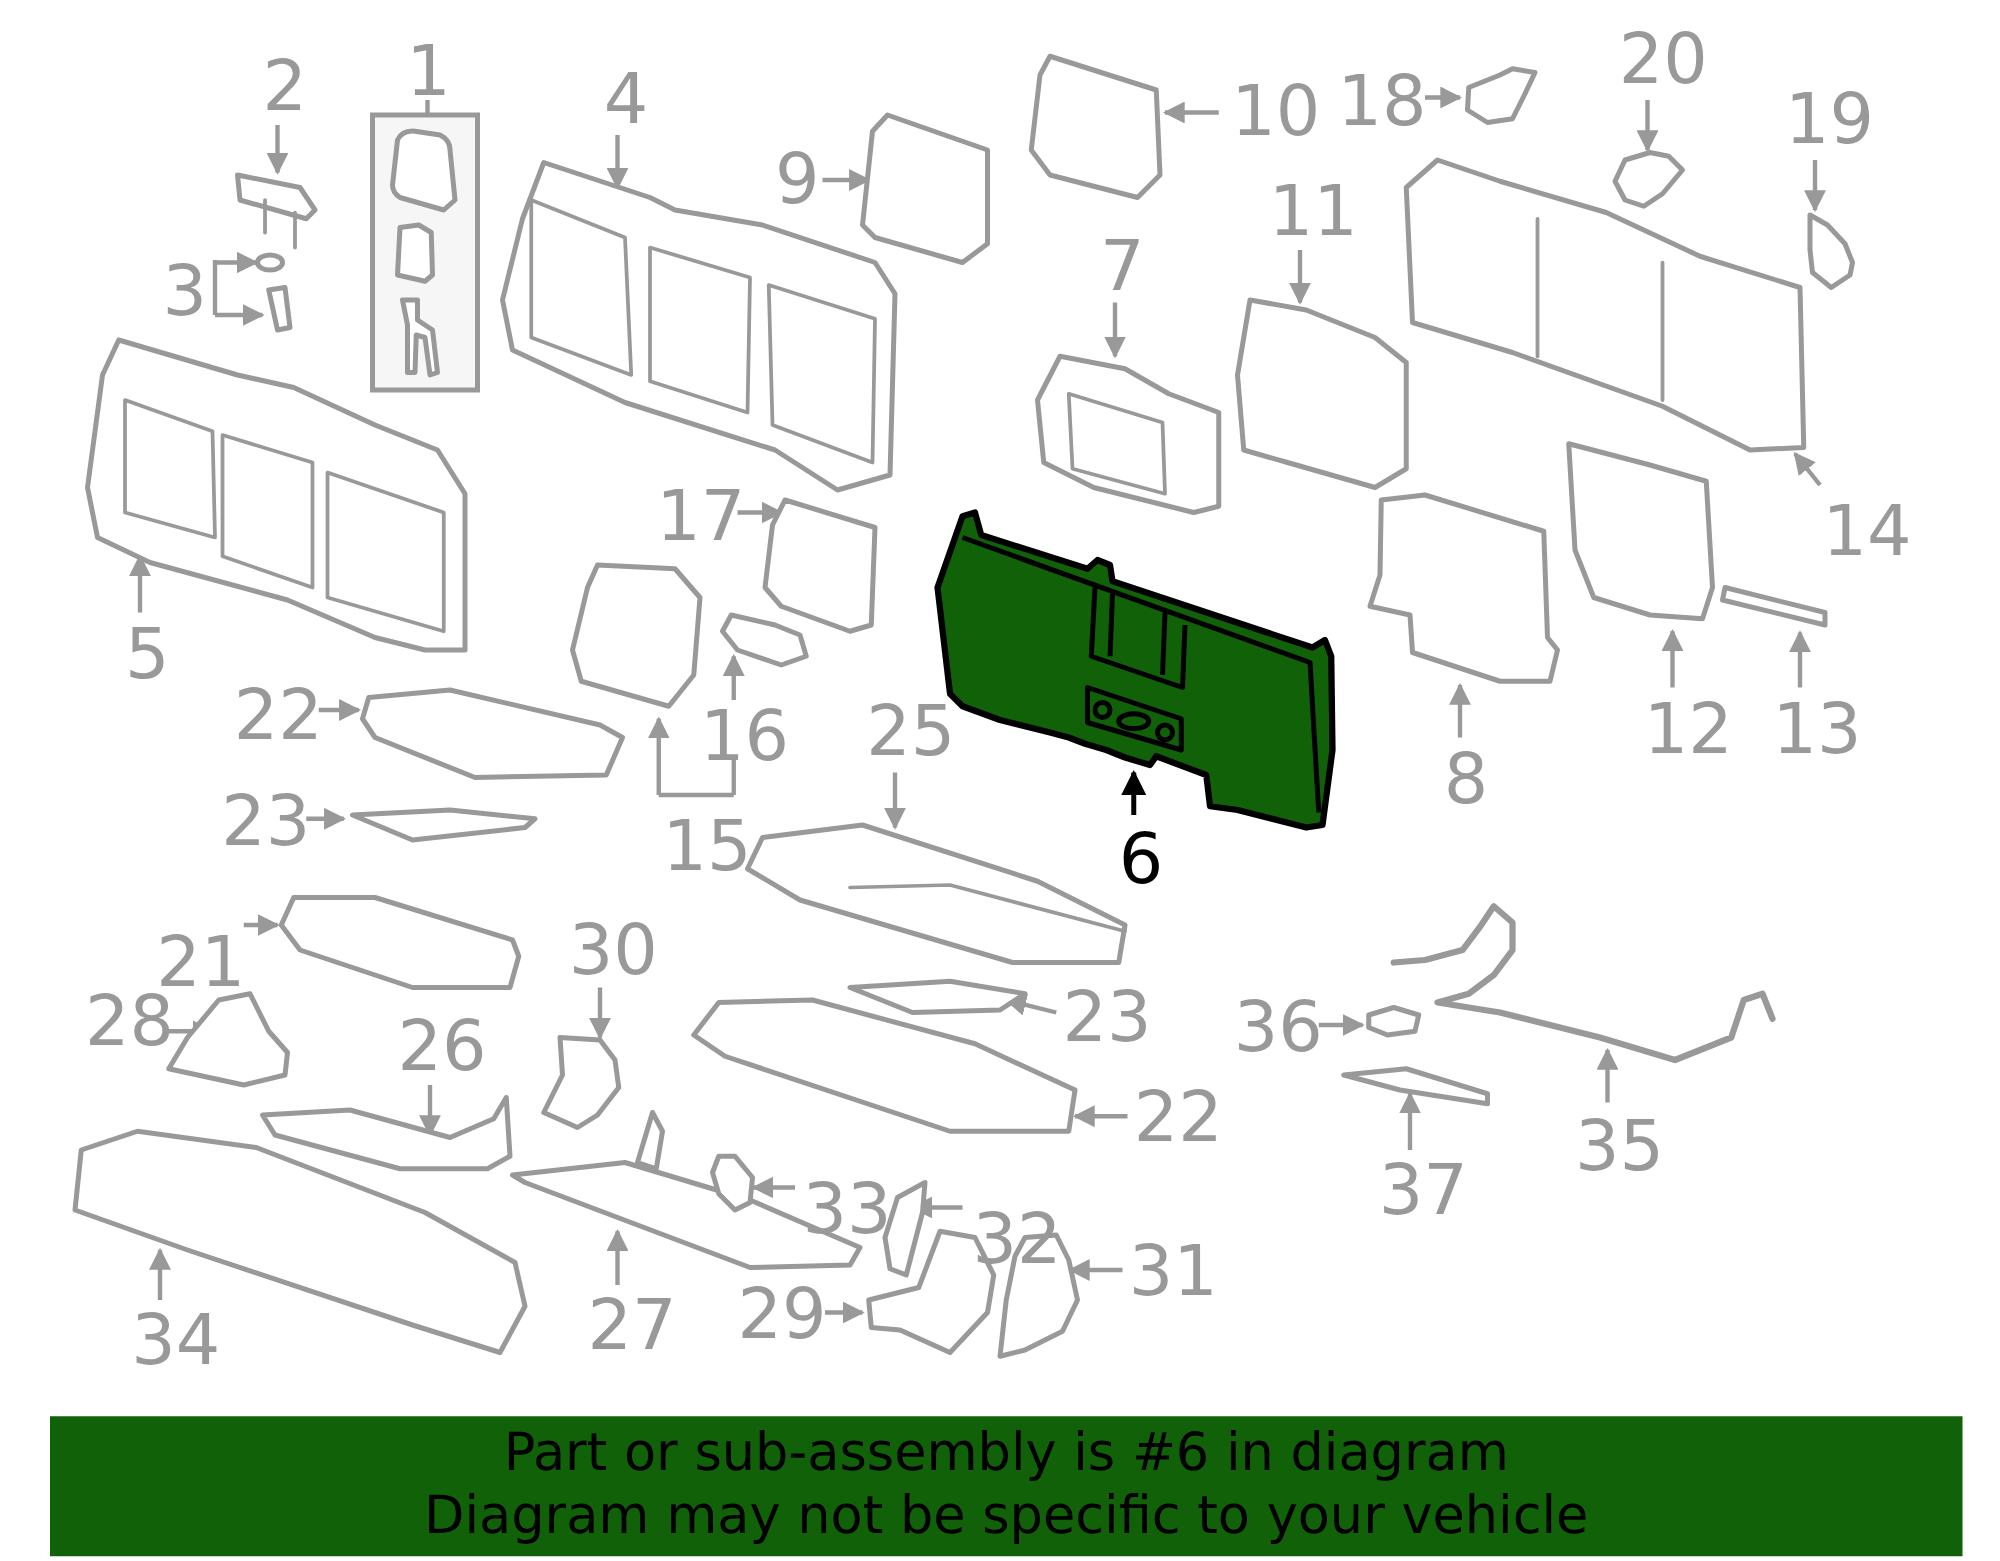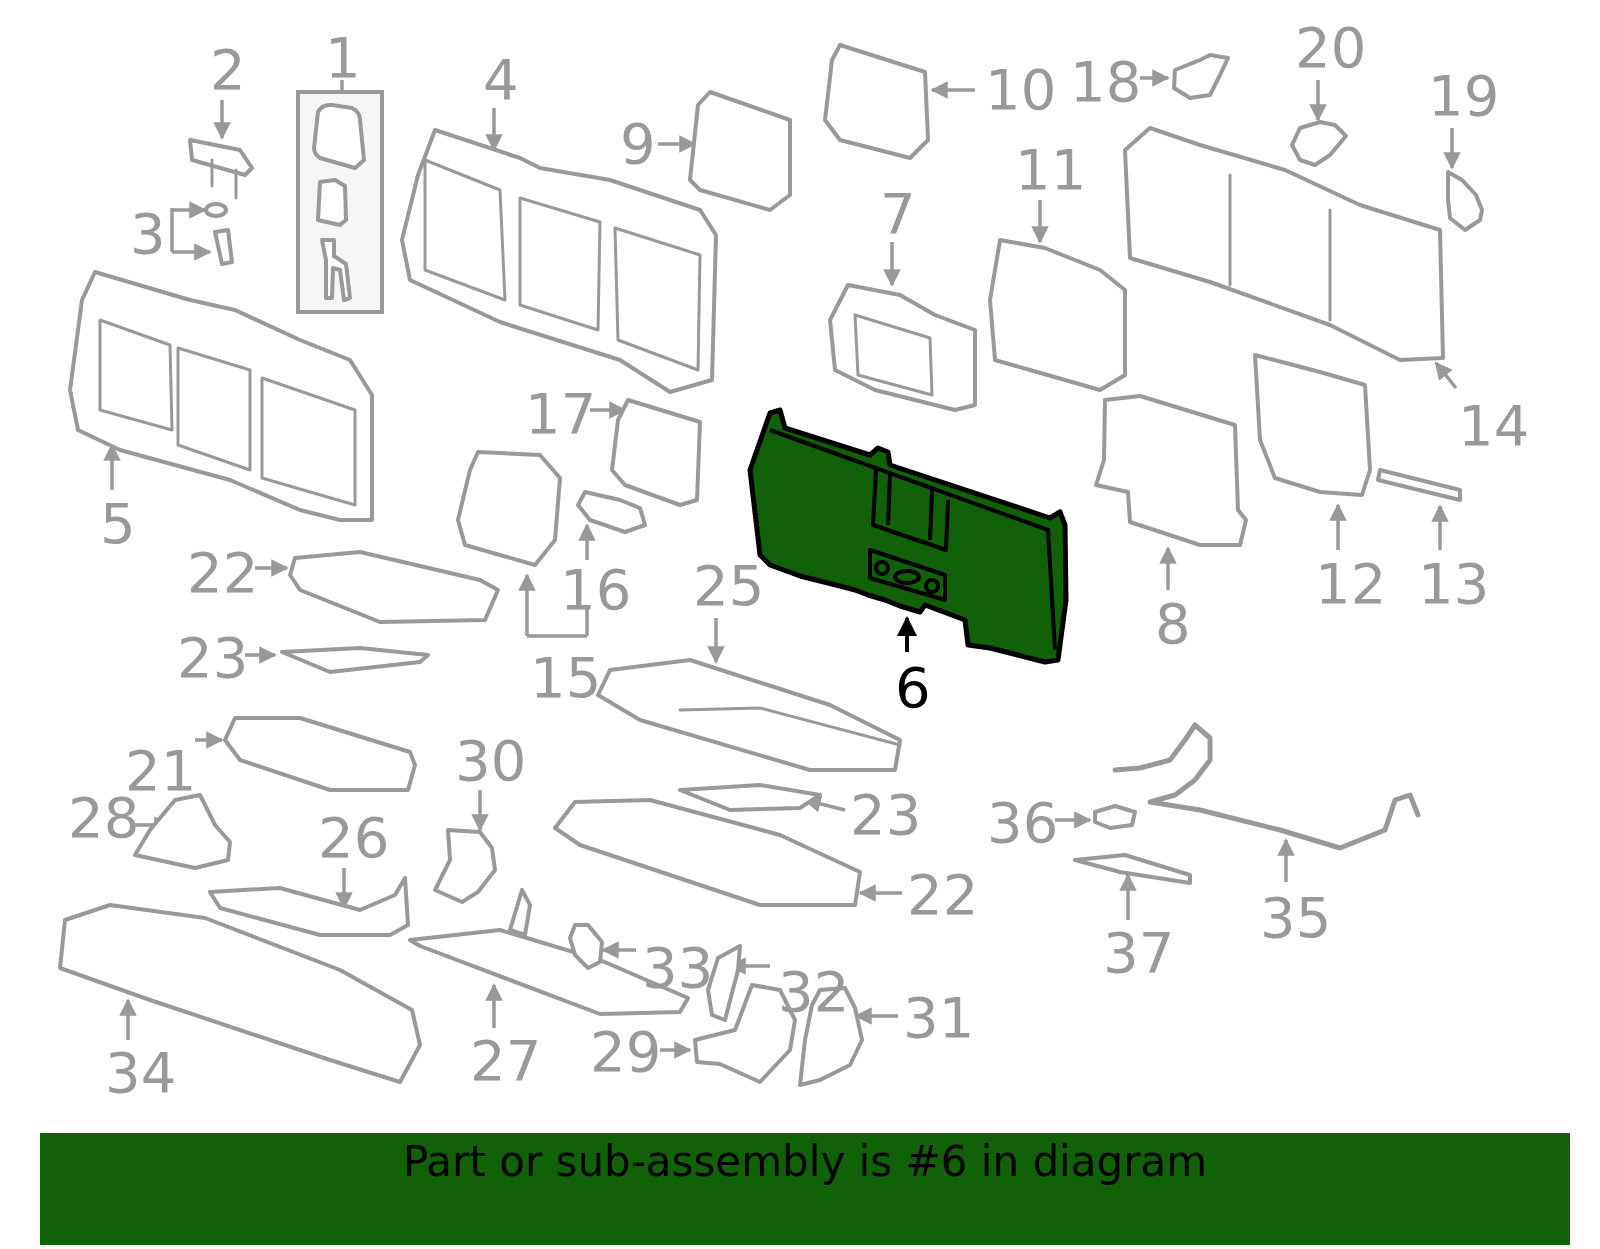--- a/index.html
+++ b/index.html
@@ -285,13 +285,14 @@
     <div class="callout" style="left: 778px; top: 920px; margin-top: 44px;">32</div>
     <div class="callout" style="left: 642px; top: 940px;">33</div>
     <div class="callout" style="left: 105px; top: 1045px;">34</div>
     <div class="callout" style="left: 1260px; top: 890px;">35</div>
     <div class="callout" style="left: 987px; top: 795px;">36</div>
     <div class="callout" style="left: 1103px; top: 925px;">37</div>
   </div>
 
 <div id="banner">
   <div>Part or sub-assembly is #6 in diagram</div>
+  <div>Diagram may not be specific to your vehicle</div>
 </div>
 
 </body></html>

